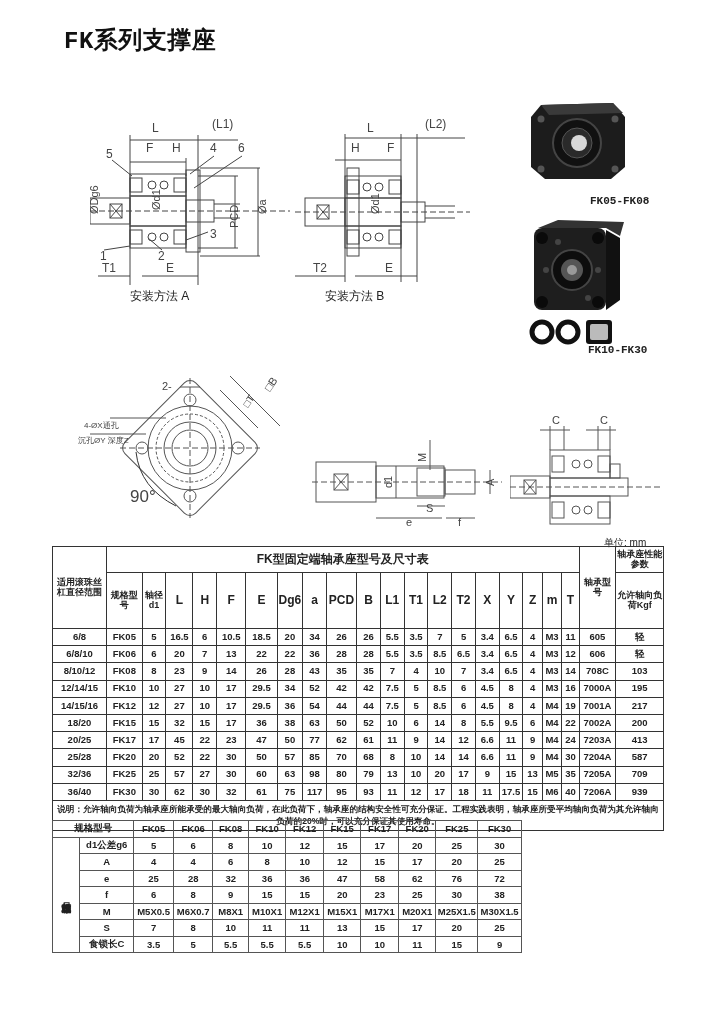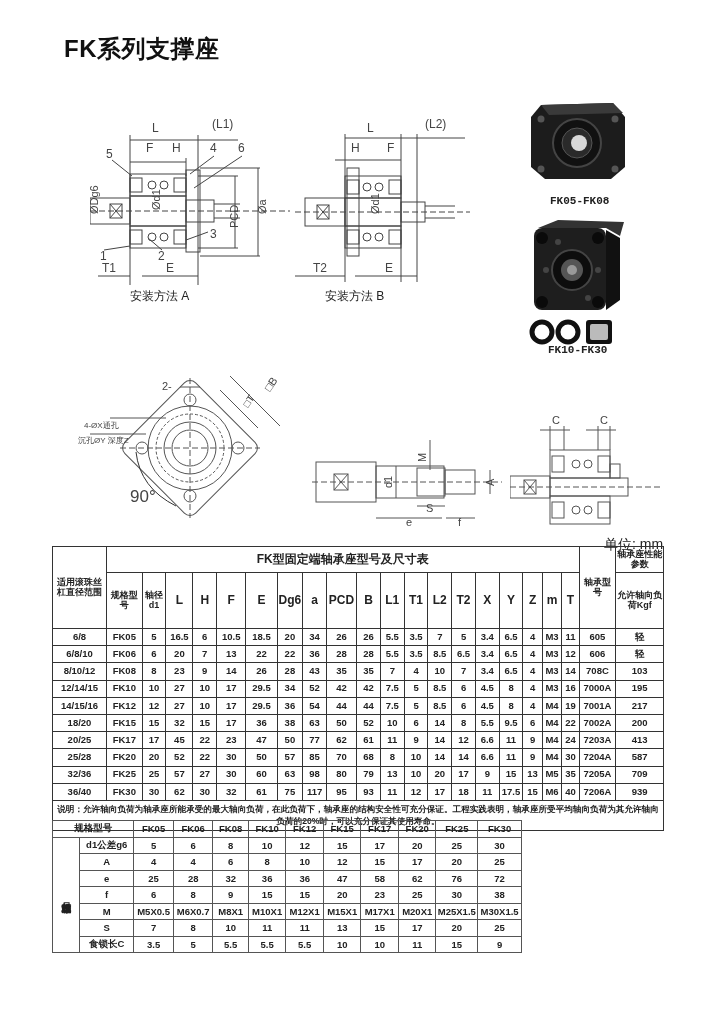--- a/index.html
+++ b/index.html
@@ -1,21 +1,21 @@
 <!DOCTYPE html>
 <html><head>
 <meta charset="utf-8">
 <style>
   html, body { margin:0; padding:0; background:#ffffff; }
   body { width:724px; height:1024px; position:relative; overflow:hidden; font-family:"Liberation Sans", sans-serif; color:#1a1a1a; }
-  .title { position:absolute; left:64px; top:33px; font-family:Liberation Sans, sans-serif; font-weight:bold; font-size:24px; letter-spacing:0.5px; color:#111; }
+  .title { position:absolute; left:64px; top:24px; font-family:Liberation Mono, monospace; font-weight:bold; font-size:24px; letter-spacing:0.5px; color:#111; }
   .drawing { position:absolute; }
   .cap { position:absolute; font-size:12px; font-weight:normal; color:#222; }
-  .photo-cap { position:absolute; font-family:"Liberation Mono", monospace; font-weight:bold; font-size:11px; color:#222; }
-  .unit { position:absolute; left:604px; top:536px; font-size:14px; color:#222; }
+  .photo-cap { position:absolute; font-family:"Liberation Mono", monospace; font-weight:bold; font-size:11px; color:#222;margin-left:40px; }
+  .unit { position:absolute; left:604px; top:536px; font-size:10px; color:#222; }
 
   table { border-collapse:collapse; }
   .t1 { position:absolute; left:52px; top:546px; width:612px; font-size:9.5px; font-weight:bold; }
   .t1 td, .t1 th { border:1px solid #333; text-align:center; padding:0; color:#222; font-weight:bold; line-height:1.1; }
   .t1 th { font-weight:bold; font-size:12px; }
   .t1 tbody td { height:16.2px; }
   .t1 .head-main { height:26px; font-size:10px; }
   .t1 .sub th { height:55px; }
   .t1 .cn { font-size:9px; }
   .note { border:1px solid #333; border-top:none; font-size:8.6px; font-weight:bold; text-align:left; padding:2px 4px !important; line-height:1.45 !important; }

